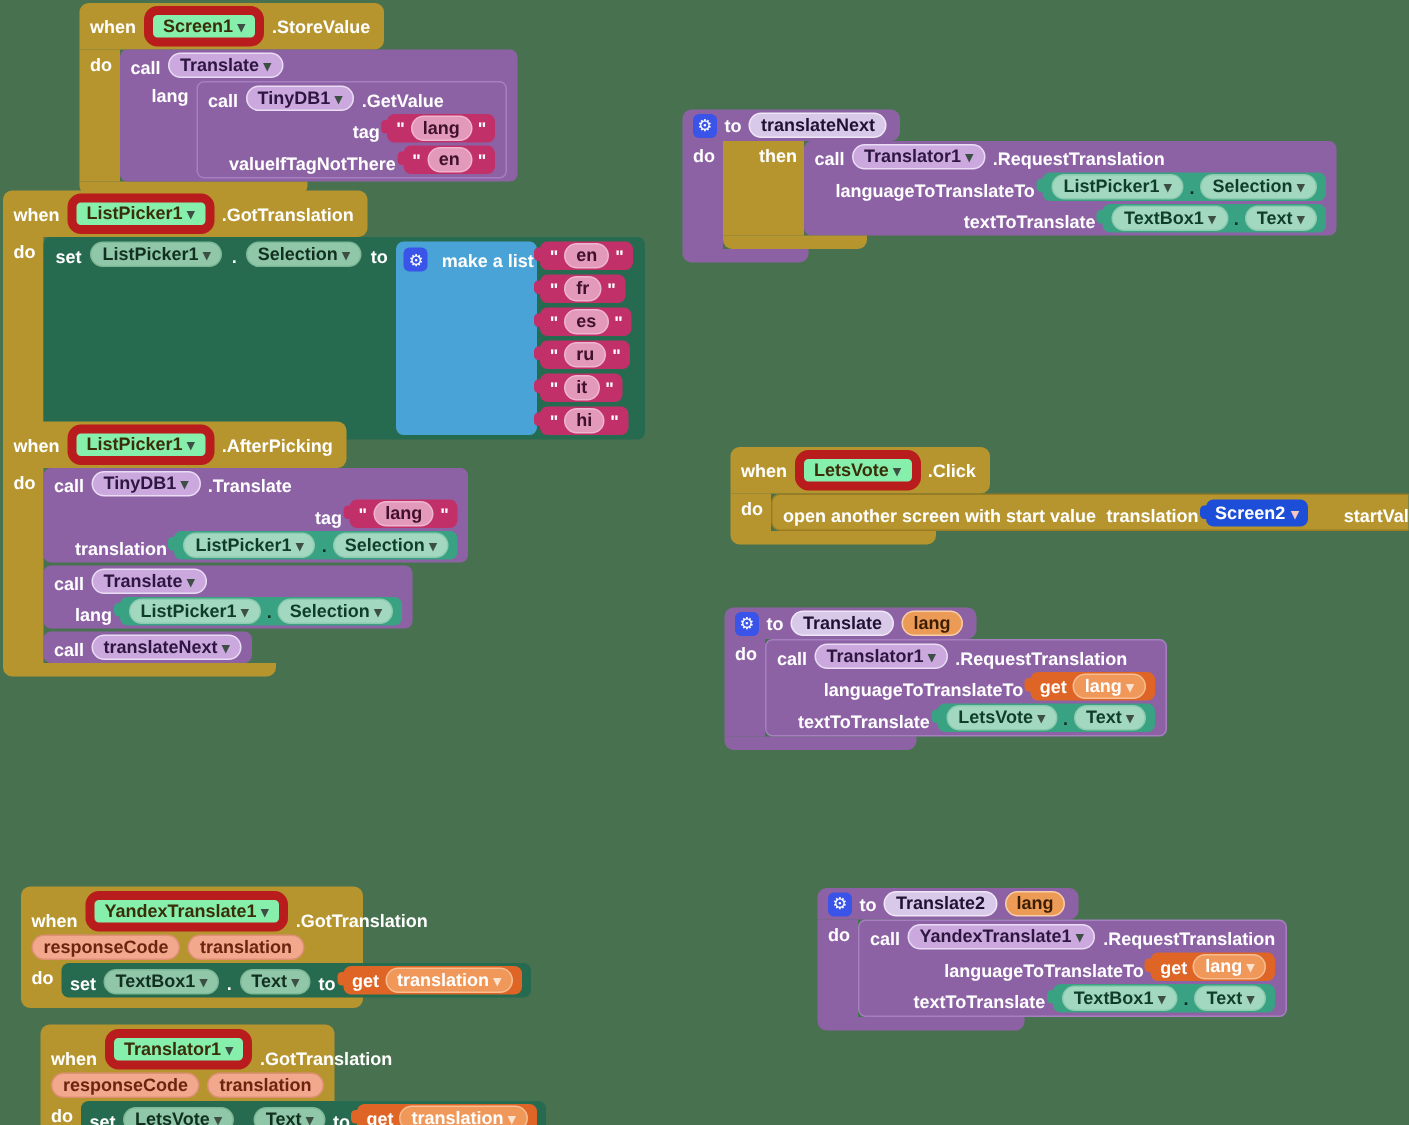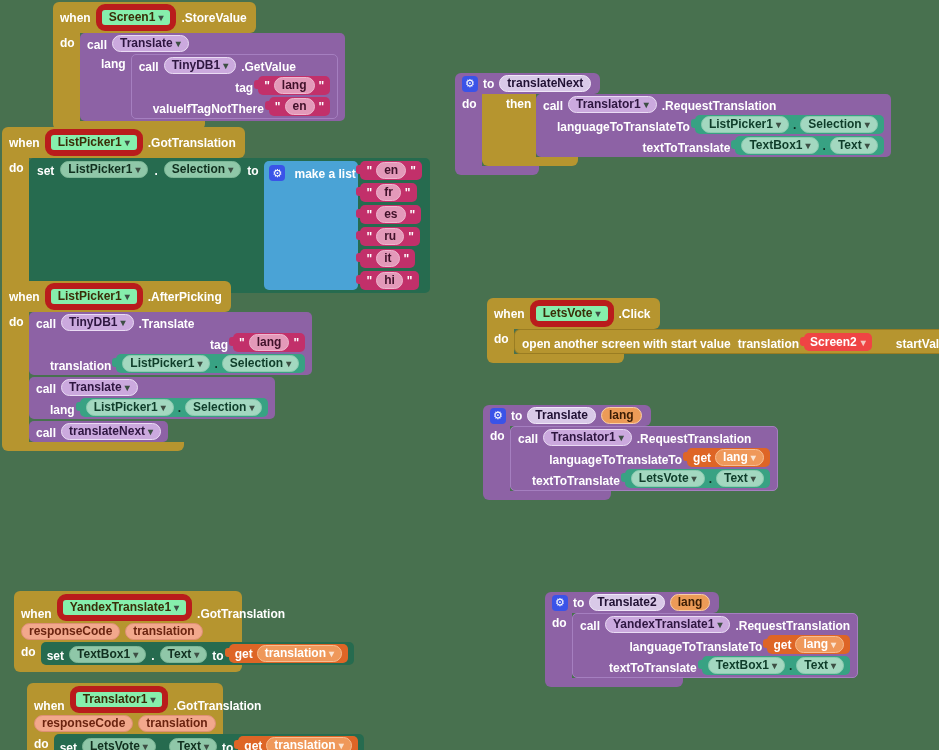--- a/index.html
+++ b/index.html
@@ -47,21 +47,21 @@
 
 .vb{position:relative;display:inline-flex;align-items:center;gap:4px;border-radius:5px;
     padding:1px 6px;min-height:18px}
 .vb::before{content:"";position:absolute;left:-4px;top:4px;width:5px;height:9px;
     background:inherit;border-radius:3px 0 0 3px}
 .str{background:#C2306A}
 .qt::before{content:'"';color:#fff}
 .getter{background:#38A283}
 .getter .dot{color:#0e2e20}
 .getb{background:#DE6526}
-.redb{background:#ef4444}
+.redb{background:#1d4ed8}
 .notb{background:#6DBE4C;padding-right:2px}
 .blueb{background:#4AA3D6}
 .sockb{width:6px;height:12px;border-radius:2px;background:#83C3E6;display:inline-block}
 
 .setb{background:#266B4F;border-radius:5px;display:inline-flex;padding:2px 3px}
 .listb{background:#4AA3D6;border-radius:5px;width:94px;flex:none;padding:2px 3px;align-self:stretch}
 .strcol{display:flex;flex-direction:column;gap:3px;margin-left:2px;align-items:flex-start}
 
 .evt{border-radius:6px;padding:2px 0 6px 0}
 .evt>.row{padding:1px 7px}

